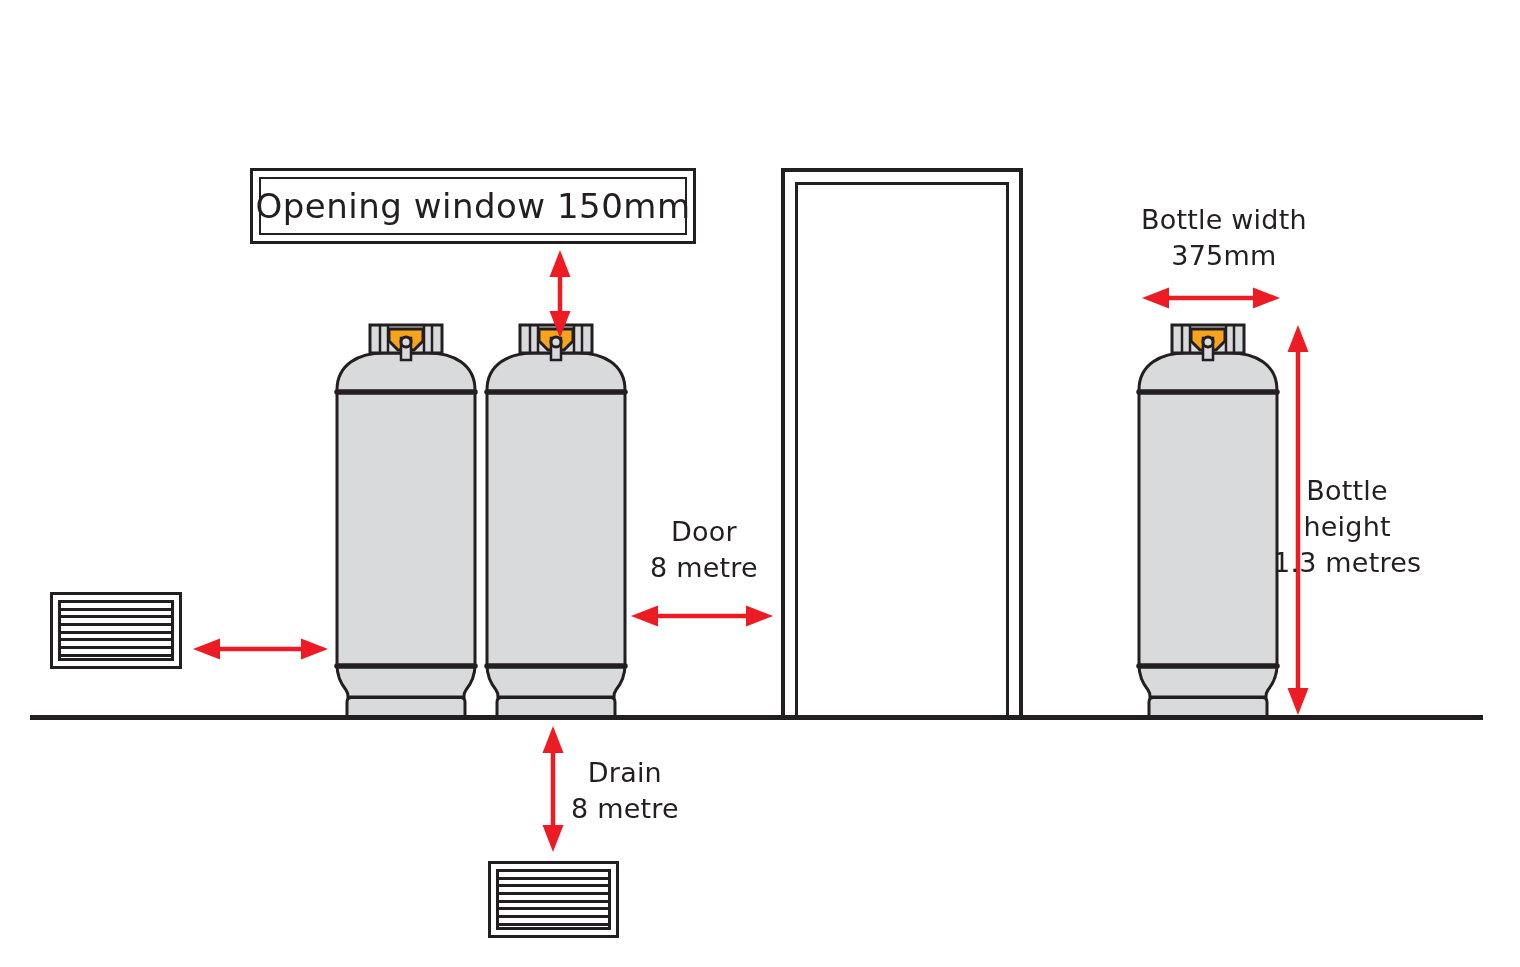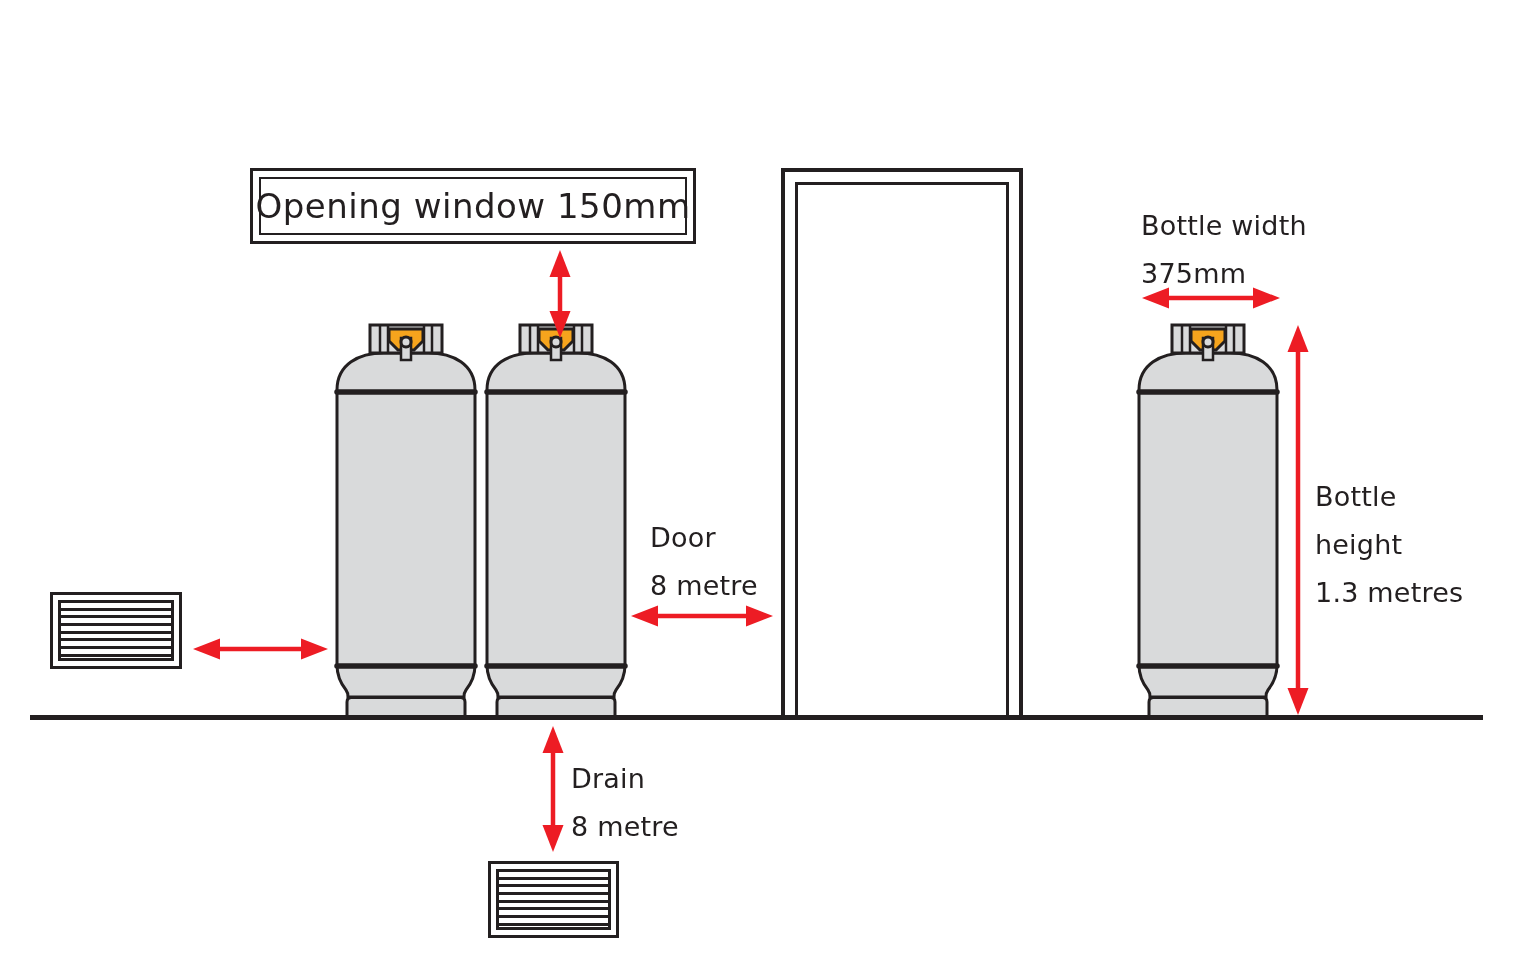--- a/index.html
+++ b/index.html
@@ -4,21 +4,21 @@
 <style>
   :root{
     --ink:#231f20;
     --bottle-grey:#d9dadb;
     --valve-orange:#f6a41d;
     --arrow-red:#ed1c24;
     --bg:#ffffff;
   }
   *{margin:0;padding:0;box-sizing:border-box;}
   body{background:var(--bg);font-family:"DejaVu Sans",sans-serif;}
-  .canvas{position:relative;width:1520px;height:967px;background:var(--bg);overflow:hidden;}
+  .canvas{position:relative;width:1520px;height:967px;background:var(--bg);overflow:hidden;text-align:center;}
 
   
   .ln{stroke:var(--ink);stroke-width:3;fill:none;}
   .thin{stroke-width:2.5;}
   .fg{fill:var(--bottle-grey);}
   .fo{fill:var(--valve-orange);}
   .collar{stroke:var(--ink);stroke-width:5.5;stroke-linecap:round;fill:none;}
   .shaft{stroke:var(--arrow-red);stroke-width:4.5;fill:none;}
   .head{fill:var(--arrow-red);stroke:none;}
 
@@ -42,27 +42,27 @@
   .vent{position:absolute;border:3.5px solid var(--ink);background:var(--bg);padding:5px;}
   .vent-slats{width:100%;height:100%;border:3px solid var(--ink);
     background:repeating-linear-gradient(180deg,var(--bg) 0 4.7px,var(--ink) 4.7px 7.7px);}
   .vent-air{left:50px;top:592px;width:132px;height:77px;}
   .vent-drain{left:488px;top:861px;width:131px;height:77px;}
 
   
   .ground{position:absolute;left:30px;top:715px;width:1453px;height:4.5px;background:var(--ink);}
 
   
-  .lbl{position:absolute;font-size:27px;line-height:48px;color:var(--ink);
+  .lbl{position:absolute;font-size:27px;line-height:36px;color:var(--ink);
     white-space:pre-line;letter-spacing:.2px;}
   .lbl-airvent{left:48px;top:424px;}
   .lbl-door{left:650px;top:514px;}
   .lbl-drain{left:571px;top:755px;}
   .lbl-width{left:1141px;top:202px;}
-  .lbl-height{left:1315px;top:473px;}
+  .lbl-height{left:1273px;top:473px;}
 </style>
 </head>
 <body>
 
 <div class="canvas">
 
   <svg width="0" height="0" style="position:absolute" aria-hidden="true">
     <defs>
       <symbol id="bottle-shape" viewBox="0 0 144 397">
 

